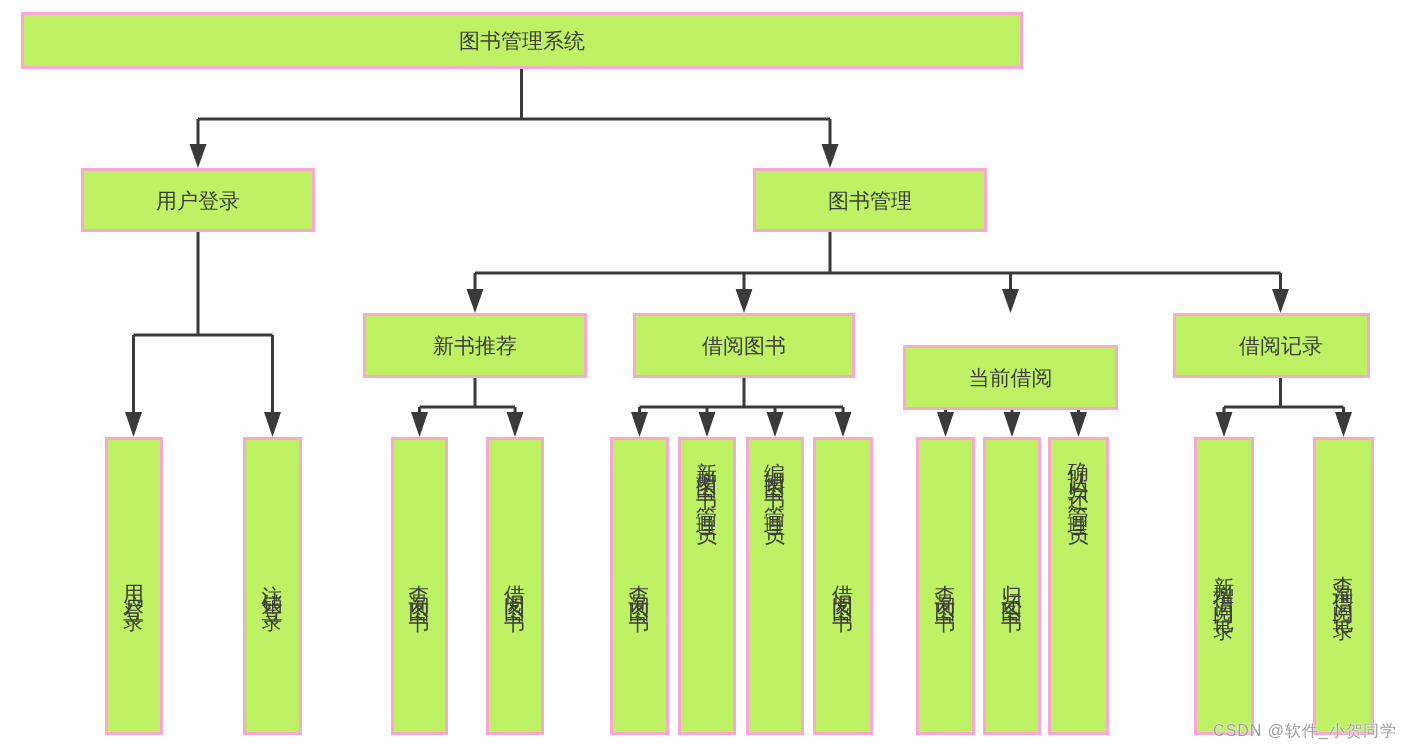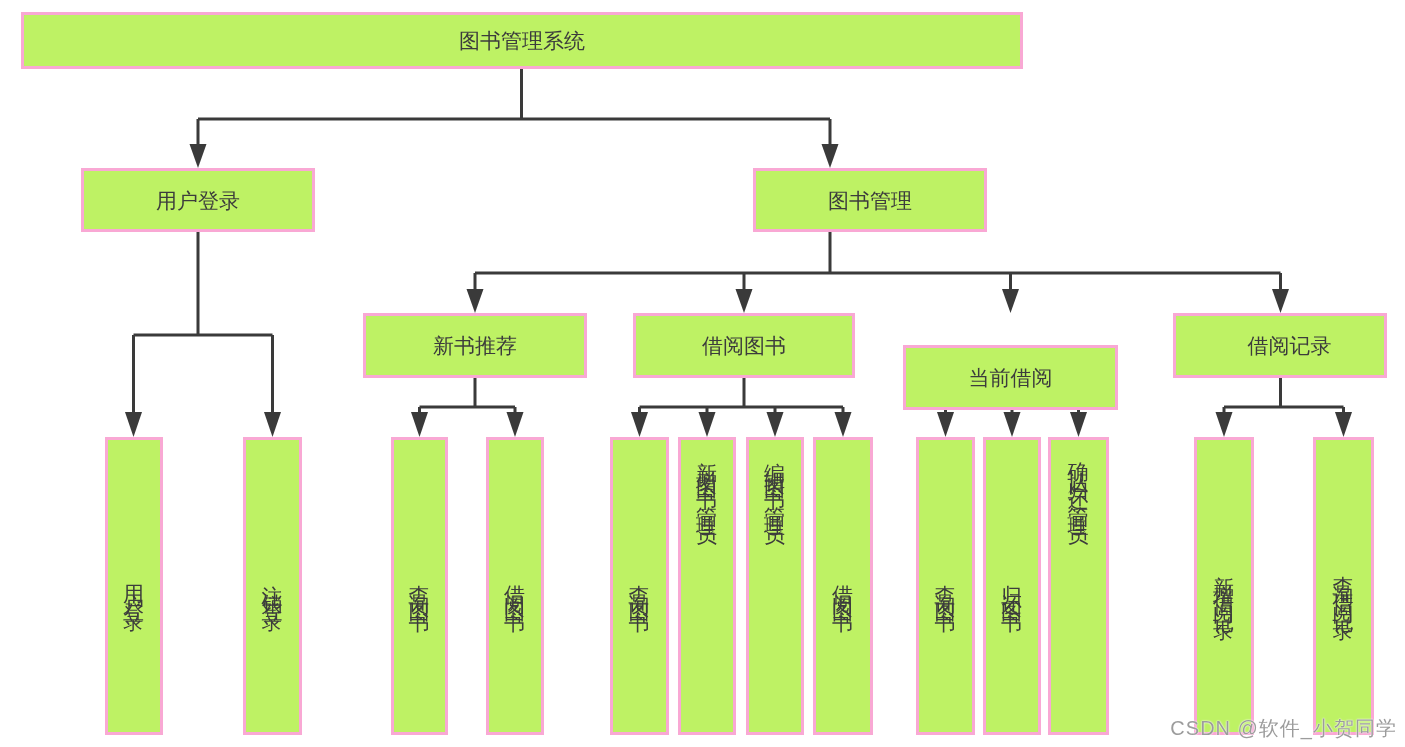--- a/index.html
+++ b/index.html
@@ -38,21 +38,21 @@
     line-height: 1;
     white-space: nowrap;
   }
   
   .node-root   { left: 21px;   top: 12px;  width: 1002px; height: 57px; }
   .node-login  { left: 81px;   top: 168px; width: 234px;  height: 64px; }
   .node-mgmt   { left: 713px;  top: 168px; width: 234px;  height: 64px; margin-left: 40px; }
   .node-g0     { left: 363px;  top: 313px; width: 224px;  height: 65px; }
   .node-g1     { left: 633px;  top: 313px; width: 222px;  height: 65px; }
   .node-g2     { left: 903px;  top: 313px; width: 215px;  height: 65px; margin-top: 32px; }
-  .node-g3     { left: 1173px; top: 313px; width: 214px;  height: 65px; padding-left: 19px; }
+  .node-g3     { left: 1173px; top: 313px; width: 197px;  height: 65px; padding-left: 19px; }
   
   .leaf {
     top: 437px;
     height: 298px;
     width: 58px;
     justify-content: center;
     align-items: center;
   }
   .leaf > span {
     writing-mode: vertical-rl;
@@ -71,21 +71,21 @@
   .lf-7  { left: 813px;  width: 60px; }
   .lf-8  { left: 916px;  width: 59px; }
   .lf-9  { left: 983px;  width: 58px; }
   .lf-10 { left: 1048px; width: 61px; }
   .lf-11 { left: 1194px; width: 60px; }
   .lf-12 { left: 1313px; width: 61px; }
   .watermark {
     position: absolute;
     right: 8px;
     bottom: 5px;
-    font-size: 20px;
+    font-size: 16px;
     color: rgba(148, 148, 148, 0.92);
     text-shadow: 0 0 2px #ffffff, 0 0 1px #ffffff;
     letter-spacing: 1px;
     z-index: 10;
     white-space: nowrap;
   }
 </style>
 </head>
 <body>
 

